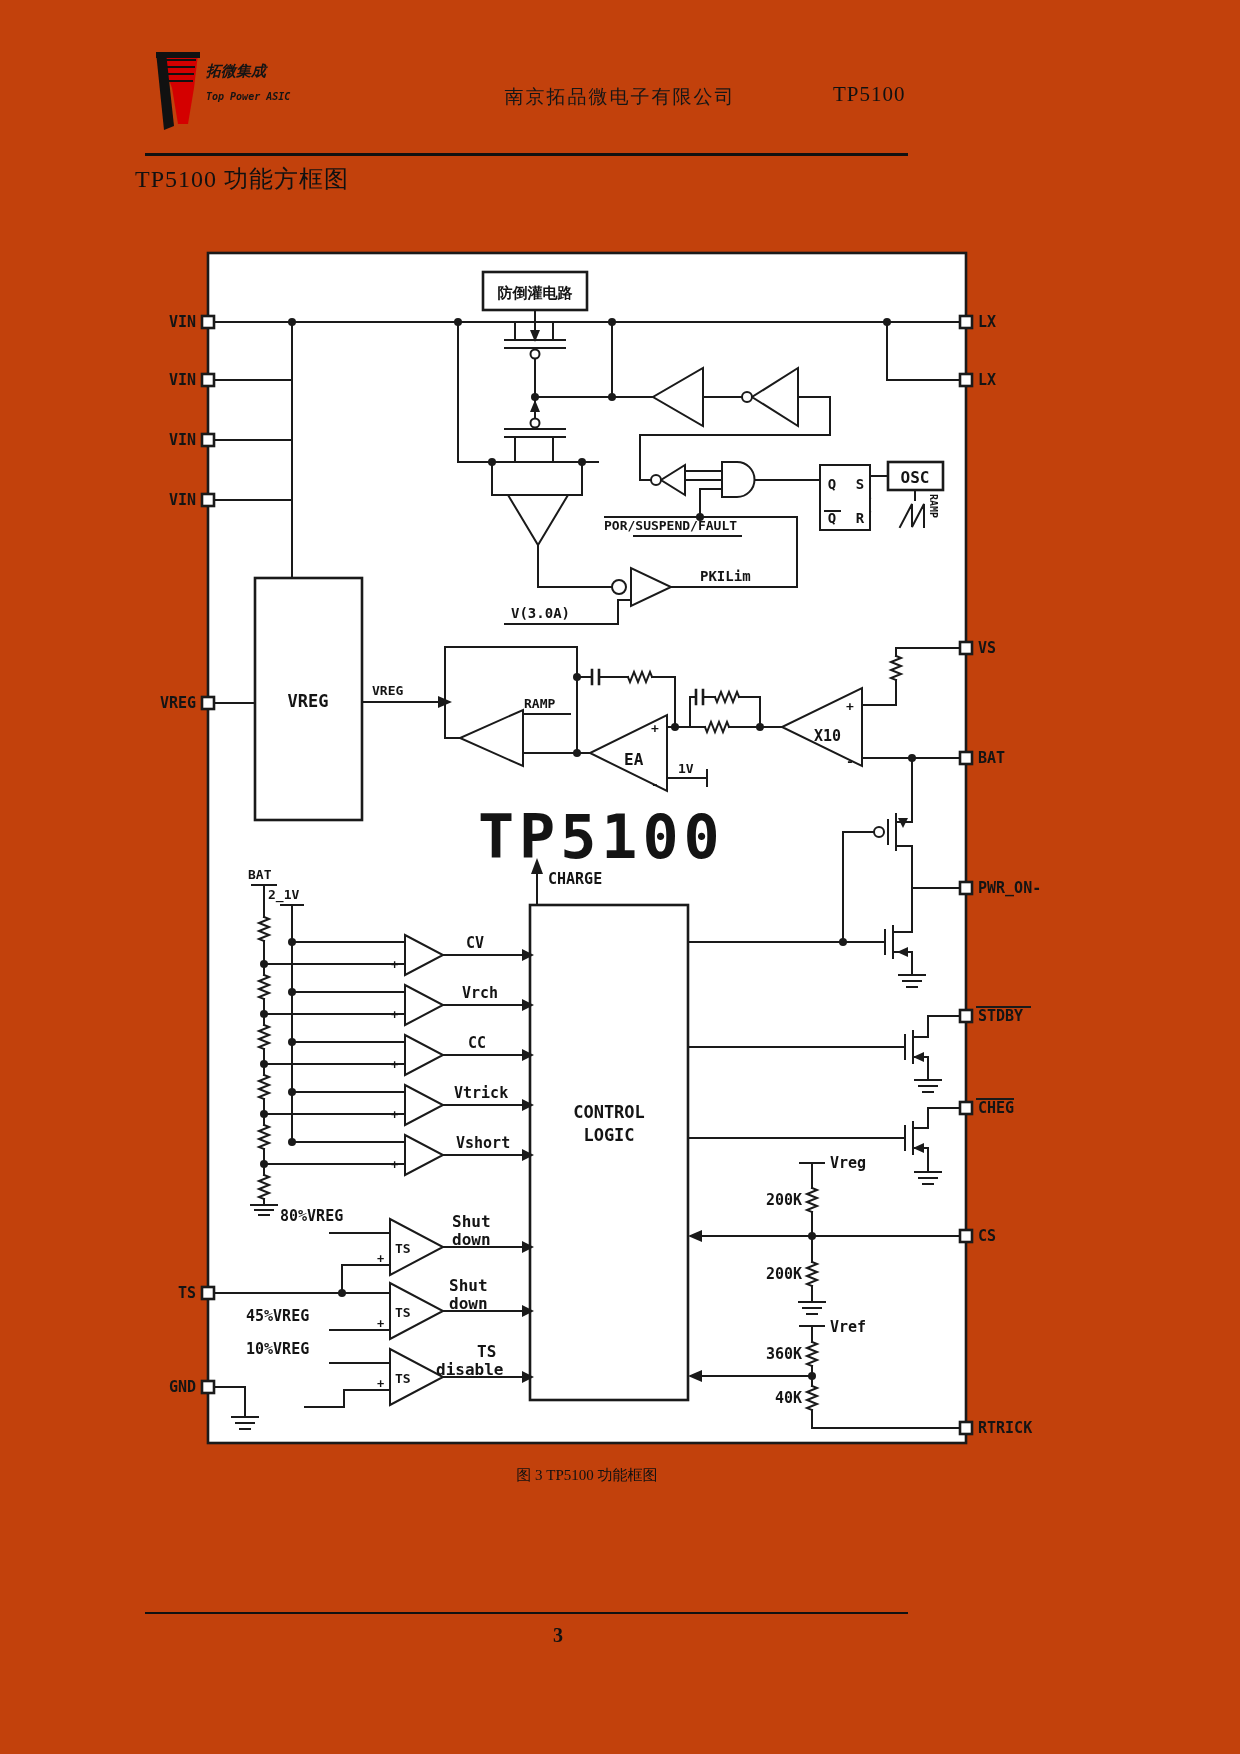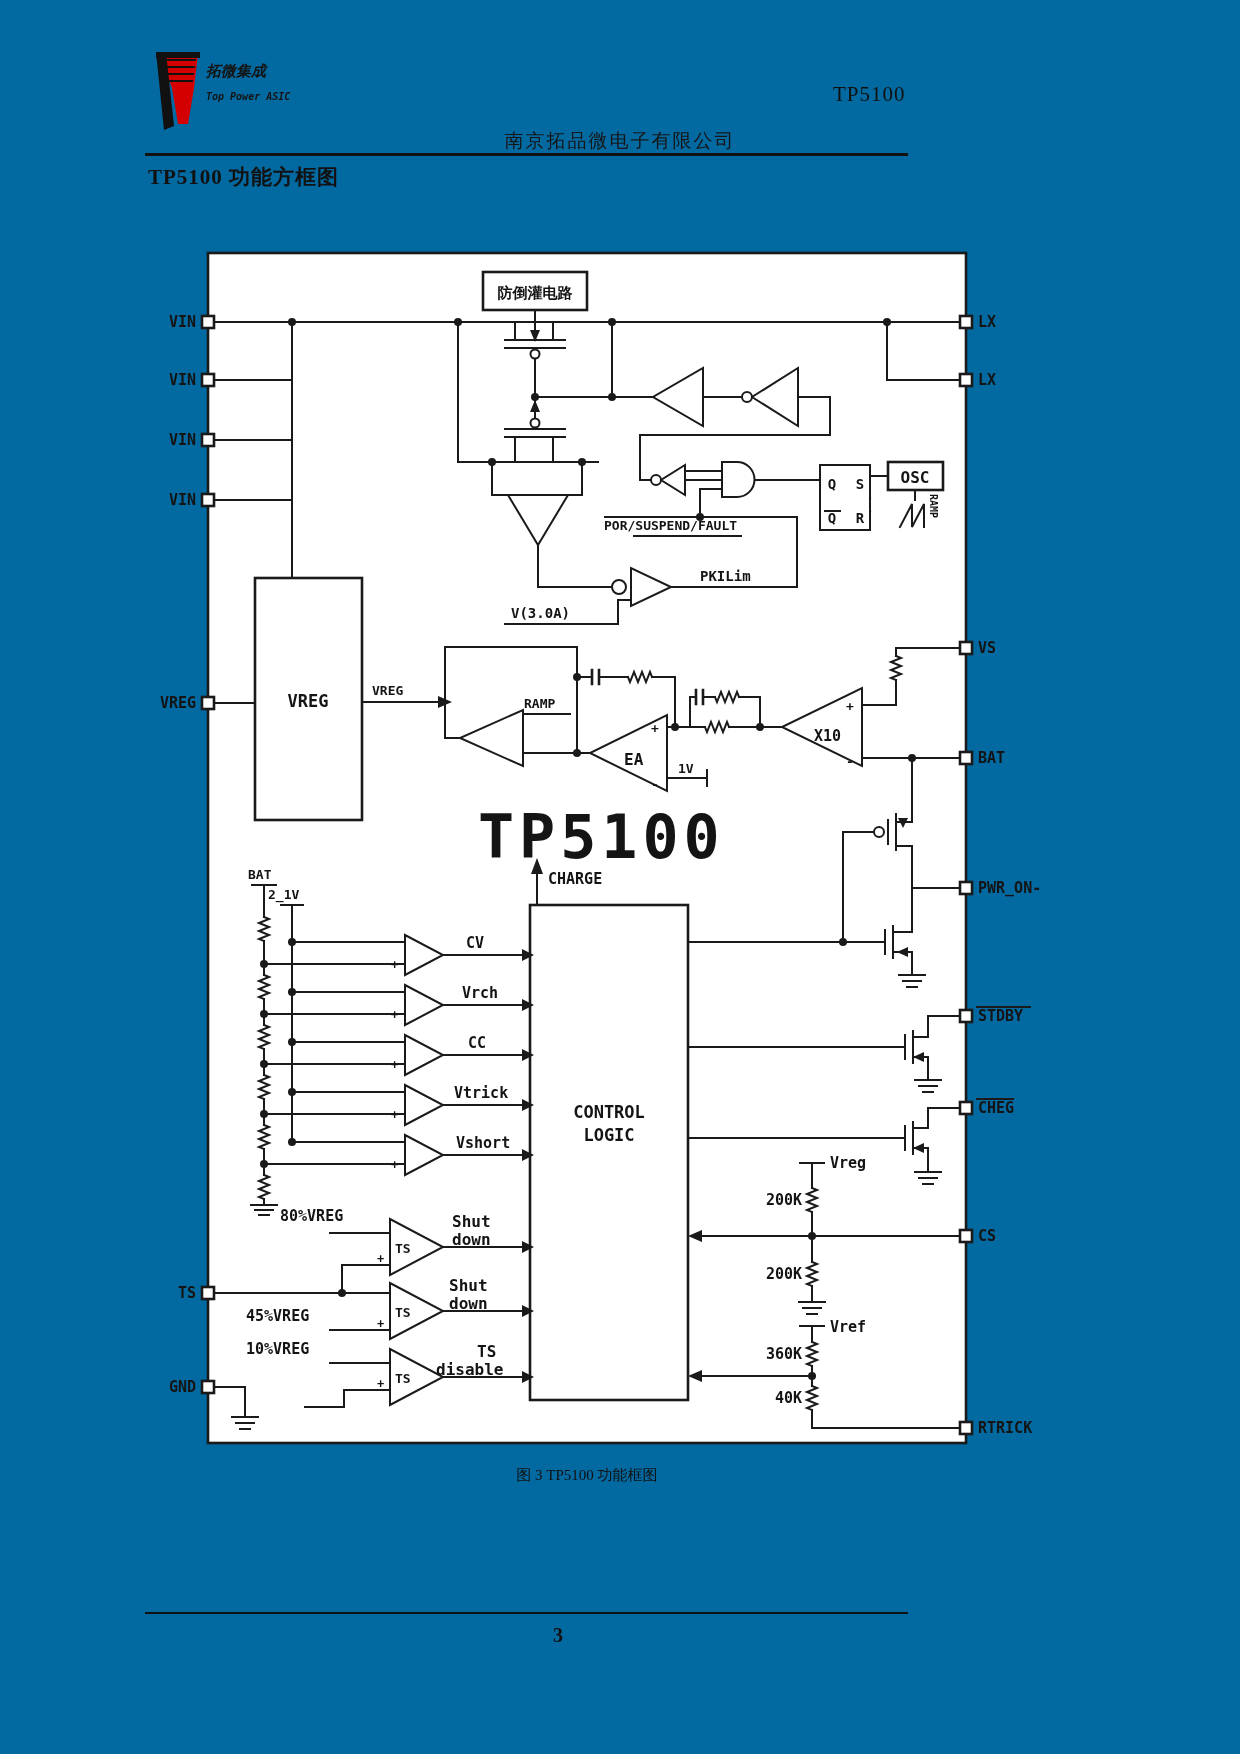--- a/index.html
+++ b/index.html
@@ -1,22 +1,22 @@
 <!DOCTYPE html>
 <html><head>
 <meta charset="utf-8">
 <style>
   html,body{margin:0;padding:0;background:#888;}
-  #page{position:relative;width:1240px;height:1754px;background:#0369a1;margin:0 auto;
+  #page{position:relative;width:1240px;height:1754px;background:#c2410c;margin:0 auto;
         font-family:"Liberation Sans",sans-serif;color:#111;overflow:hidden;}
   .abs{position:absolute;}
-  #company{left:455px;top:84px;width:330px;text-align:center;font-size:19px;letter-spacing:2px;color:#161616;margin-top:44px;}
+  #company{left:455px;top:84px;width:330px;text-align:center;font-size:19px;letter-spacing:2px;color:#161616;}
   #partno{left:833px;top:82px;font-size:21px;font-family:"Liberation Serif",serif;letter-spacing:1px;}
   #hrule{left:145px;top:153px;width:763px;height:3px;background:#111;}
-  #doctitle{left:148px;top:163px;font-size:21px;font-weight:bold;font-family:"Liberation Serif",serif;letter-spacing:1px;}
+  #doctitle{left:135px;top:163px;font-size:24px;font-weight:normal;font-family:"Liberation Serif",serif;letter-spacing:1px;}
   #caption{left:287px;top:1466px;width:600px;text-align:center;font-size:15px;font-family:"Liberation Serif",serif;}
   #frule{left:145px;top:1612px;width:763px;height:2px;background:#111;}
   #pagenum{left:258px;top:1624px;width:600px;text-align:center;font-size:20px;font-weight:bold;font-family:"Liberation Serif",serif;}
   #logo-brand{font-style:italic;font-weight:bold;font-size:15px;}
   #logo-en{font-style:italic;font-size:10px;}
   svg text{font-family:"DejaVu Sans Mono",monospace;font-weight:bold;fill:#141414;}
   .w{stroke:#1a1a1a;stroke-width:2;fill:none;stroke-linecap:square;}
   .shape{stroke:#1a1a1a;stroke-width:2;fill:#fff;}
   .shape3{stroke:#1a1a1a;stroke-width:2.6;fill:#fff;}
   .dot{fill:#1a1a1a;stroke:none;}

